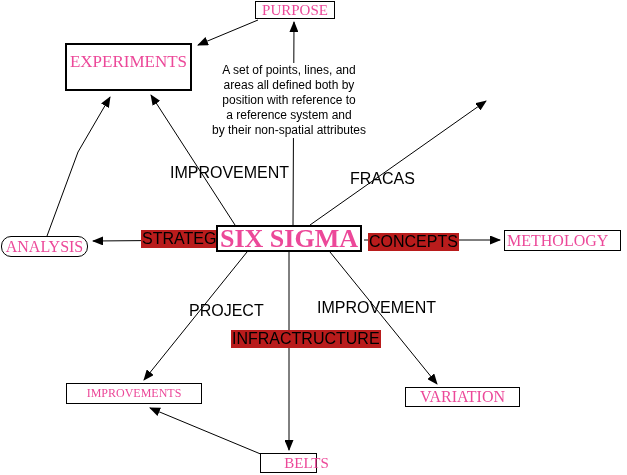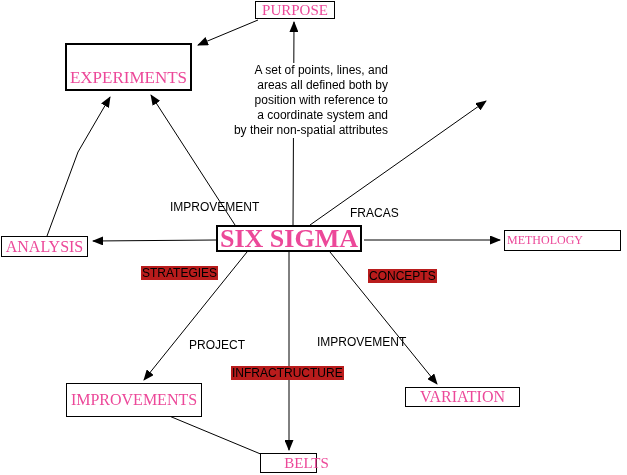--- a/index.html
+++ b/index.html
@@ -25,54 +25,53 @@
     color: #ec4899;
     display: flex;
     align-items: center;
     justify-content: center;
     font-family: "Liberation Serif", serif;
     white-space: nowrap;
     z-index: 3;
   }
   #node-purpose      { left: 255px; top: 1px;   width: 80px;  height: 18px; font-size: 15px; }
   #node-experiments  { left: 65px;  top: 43px;  width: 127px; height: 48px; font-size: 17px;
-                       border-width: 2px; align-items: flex-end; padding-bottom: 1px; }
+                       border-width: 2px; align-items: flex-end; padding-bottom: 17px; }
   #node-design       { left: 482px; top: 79px;  width: 65px;  height: 19px; font-size: 15px; }
-  #node-analysis     { left: 1px;   top: 236px; width: 87px;  height: 21px; font-size: 16px; }
+  #node-analysis     { left: 1px;   top: 236px; width: 87px;  height: 21px; font-size: 16px; border-radius: 10px; }
   #node-six-sigma    { left: 216px; top: 225px; width: 146px; height: 27px; font-size: 26px;
                        font-weight: bold; border-width: 2px; }
-  #node-methology    { left: 504px; top: 230px; width: 117px; height: 21px; font-size: 12px;
+  #node-methology    { left: 504px; top: 230px; width: 117px; height: 21px; font-size: 16px;
                        justify-content: flex-start; padding-left: 2px; }
-  #node-improvements { left: 66px;  top: 383px; width: 136px; height: 34px; font-size: 16px; }
+  #node-improvements { left: 66px;  top: 383px; width: 136px; height: 21px; font-size: 12px; }
   #node-variation    { left: 405px; top: 387px; width: 115px;  height: 20px; font-size: 16px; }
   #node-belts        { left: 260px; top: 453px; width: 57px;  height: 20px; font-size: 15px; padding-left: 36px; }
 
   .edge-label {
     position: absolute;
     font-family: "Liberation Sans", sans-serif;
-    font-size: 12px;
+    font-size: 16px;
     color: #000000;
     white-space: nowrap;
     z-index: 2;
-    margin-top: 36px;
   }
   .edge-label.opaque { background: #b91c1c; padding: 0 1px; }
   #label-improvement    { left: 170px; top: 164px; }
   #label-fracas         { left: 350px; top: 170px; }
   #label-strategies     { left: 141px; top: 230px; }
   #label-concepts       { left: 368px; top: 233px; }
   #label-project        { left: 189px; top: 302px; }
   #label-infractructure { left: 231px; top: 330px; }
   #label-implementing   { left: 317px; top: 299px; }
 
   .annotation {
     position: absolute;
     left: 190px; top: 63px;
     width: 198px;
-    text-align: right;
+    text-align: center;
     font-family: "Liberation Sans", sans-serif;
     font-size: 12px;
     line-height: 15px;
     color: #000000;
     background: #ffffff;
     z-index: 2;
   }
 </style>
 </head>
 <body>
@@ -106,21 +105,21 @@
 
     <line x1="330" y1="252" x2="437" y2="384" stroke="#000000" stroke-width="1" marker-end="url(#arrow)"></line>
 
     <line x1="263" y1="455" x2="150" y2="408" stroke="#000000" stroke-width="1" marker-end="url(#arrow)"></line>
   </svg>
 
   <div class="annotation">
     <div>A set of points, lines, and</div>
     <div>areas all defined both by</div>
     <div>position with reference to</div>
-    <div>a coordinate system and</div>
+    <div>a reference system and</div>
     <div>by their non-spatial attributes</div>
   </div>
 
   <div class="edge-label" id="label-improvement">IMPROVEMENT</div>
   <div class="edge-label" id="label-fracas">FRACAS</div>
   <div class="edge-label opaque" id="label-strategies">STRATEGIES</div>
   <div class="edge-label opaque" id="label-concepts">CONCEPTS</div>
   <div class="edge-label" id="label-project">PROJECT</div>
   <div class="edge-label opaque" id="label-infractructure">INFRACTRUCTURE</div>
   <div class="edge-label" id="label-implementing">IMPROVEMENT</div>

